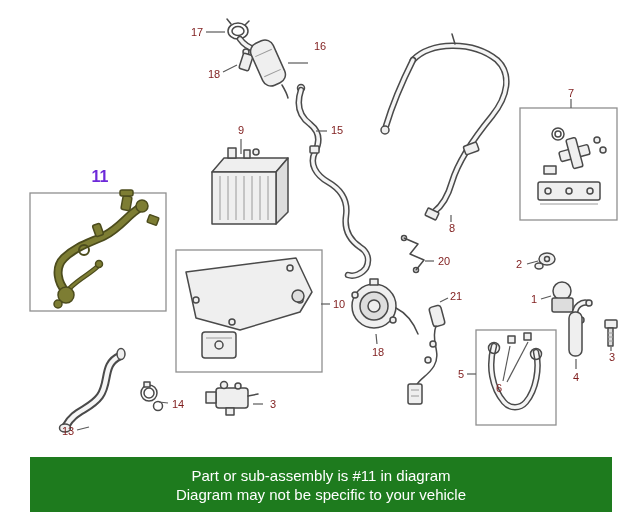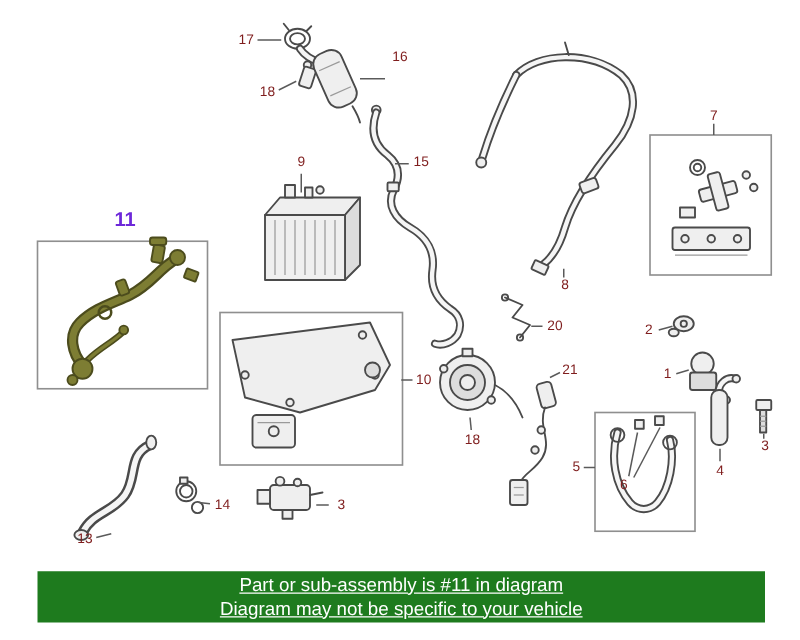--- a/index.html
+++ b/index.html
@@ -2,23 +2,23 @@
 <html><head>
 <meta charset="utf-8">
 <style>
   html,body{margin:0;padding:0;background:#ffffff;}
   #stage{position:relative;width:640px;height:512px;background:#ffffff;overflow:hidden;
          font-family:"Liberation Sans", sans-serif;}
   #diagram-svg{position:absolute;left:0;top:0;}
   .callout{position:absolute;transform:translate(-50%,-50%);font-size:11px;color:#7f1d1d;
            cursor:pointer;user-select:none;}
   .callout.hl{font-weight:bold;font-size:16px;color:#6d28d9;}
-  .banner{position:absolute;left:30px;right:28px;top:457px;height:41px;display:flex;
+  .banner{position:absolute;left:30px;right:28px;top:457px;height:56px;display:flex;
           flex-direction:column;align-items:center;justify-content:center;
-          font-size:15px;line-height:19px;text-align:center;text-decoration:underline;}
+          font-size:15px;line-height:19px;text-align:center;}
   
   .ln{stroke:#4a4a4a;fill:none;stroke-width:1.5;stroke-linejoin:round;stroke-linecap:round;}
   .fl{fill:#efefef;stroke:#4a4a4a;stroke-width:1.5;stroke-linejoin:round;}
   .fm{fill:#dddddd;stroke:#4a4a4a;stroke-width:1.5;stroke-linejoin:round;}
   .thin{stroke:#9a9a9a;fill:none;stroke-width:1;}
   .tube-o{stroke:#4a4a4a;stroke-width:6.5;fill:none;stroke-linecap:round;}
   .tube-i{stroke:#f5f5f5;stroke-width:3.5;fill:none;stroke-linecap:round;}
   .tube-o2{stroke:#4a4a4a;stroke-width:8.5;fill:none;stroke-linecap:round;}
   .tube-i2{stroke:#f5f5f5;stroke-width:4.5;fill:none;stroke-linecap:round;}
   .leader{stroke:#5a5a5a;stroke-width:1.2;fill:none;}

